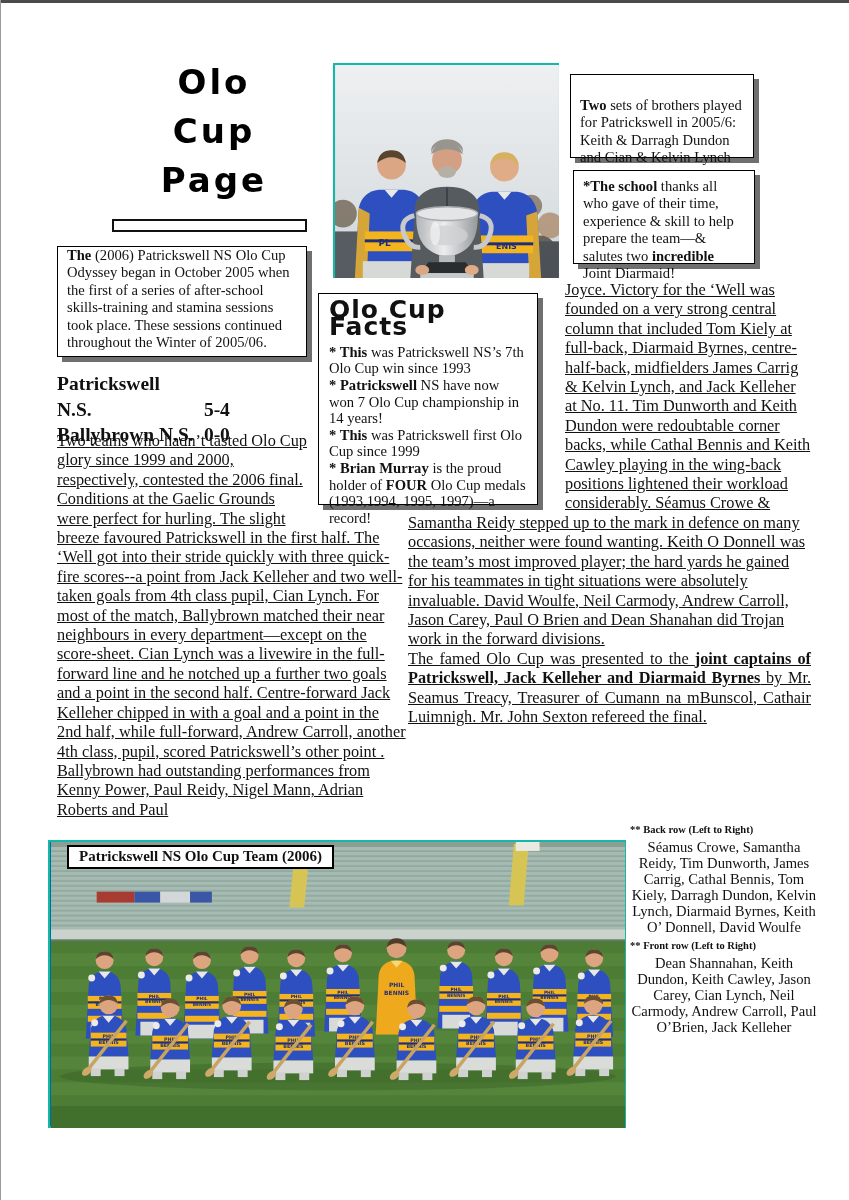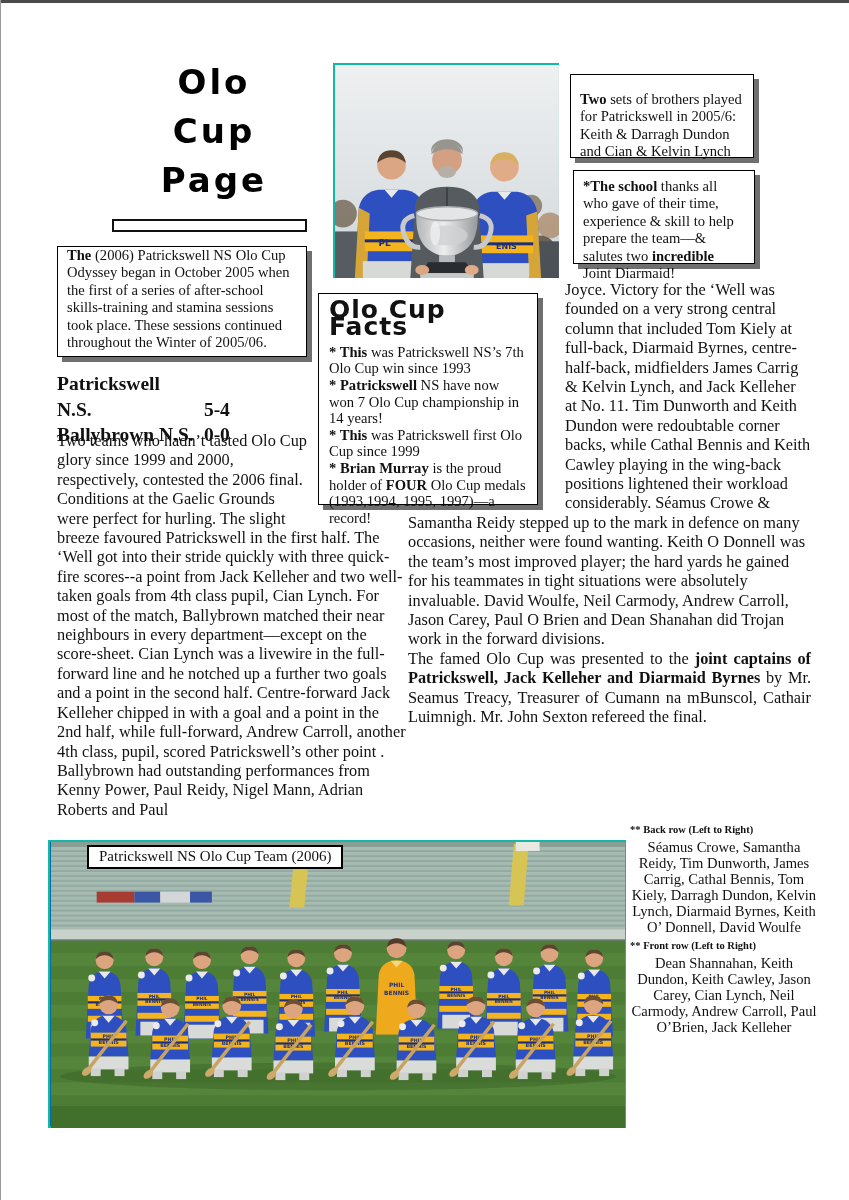--- a/index.html
+++ b/index.html
@@ -10,47 +10,47 @@
   .edge-left{left:0;top:0;width:1px;height:1200px;background:#9a9a9a;}
 
   .masthead{left:100px;top:58px;width:228px;text-align:center;
             font-family:"DejaVu Sans", sans-serif;font-weight:bold;
             font-size:34px;line-height:49px;letter-spacing:3px;color:#000;}
   .masthead-bar{left:112px;top:219px;width:195px;height:13px;border:2px solid #111;background:#fff;}
 
   .notebox{border:1.5px solid #000;background:#fff;box-shadow:5px 5px 0 0 #6f6f6f;
            font-size:14.6px;line-height:17.4px;}
   .intro-box{left:57px;top:246px;width:250px;height:111px;padding:0 9px;}
-  .brothers-box{left:570px;top:74px;width:184px;height:84px;padding:16px 9px;}
+  .brothers-box{left:570px;top:74px;width:184px;height:84px;padding:22px 9px;}
   .school-box{left:573px;top:170px;width:182px;height:94px;padding:7px 9px;}
 
   .photo-frame{border:2px solid #14b8a6;background:#0369a1;}
   .trophy-photo{left:333px;top:63px;width:226px;height:215px;}
   .trophy-photo svg{display:block;}
 
   .scoreboard{left:57px;top:371px;width:300px;font-weight:bold;font-size:19.5px;line-height:25.5px;}
   .score-row .team{display:inline-block;width:142px;}
 
   .facts-box{left:318px;top:293px;width:220px;height:212px;padding:5px 10px 22px 10px;}
   .facts-title{font-family:"DejaVu Sans", sans-serif;font-weight:bold;font-size:25px;
                letter-spacing:1px;margin:2px 0 8px 0;}
   .fact{font-size:14.6px;line-height:16.6px;}
 
   .bodycol{font-size:16.3px;line-height:19.4px;}
   .col-left{left:57px;top:431px;width:349px;}
   .col-left .spacer-r{float:right;width:96px;height:79px;}
   .col-right{left:408px;top:280px;width:403px;}
   .col-right .spacer-l{float:left;width:157px;height:231px;}
   .col-right .p2{text-align:justify;margin:0;}
-  .bodycol p{margin:0;}
+  .bodycol p{margin:0;text-decoration:underline;}
 
   .team-photo{left:48px;top:840px;width:578px;height:288px;}
   .team-photo svg{display:block;}
   .caption{position:absolute;left:17px;top:3px;border:2px solid #000;background:#fff;
-           padding:1px 10px 2px 10px;font-weight:normal;font-size:15px;white-space:nowrap;margin-left:20px;}
+           padding:1px 10px 2px 10px;font-weight:bold;font-size:15px;white-space:nowrap;}
 
   .roster{left:630px;top:823px;width:188px;}
   .roster-label{font-weight:bold;font-size:10.5px;line-height:13px;}
   .roster-names{font-size:14.6px;line-height:16px;margin:3px 0 4px 0;text-align:center;}
   .b{font-weight:bold;}
 </style>
 </head>
 <body>
 
 <div class="page">

